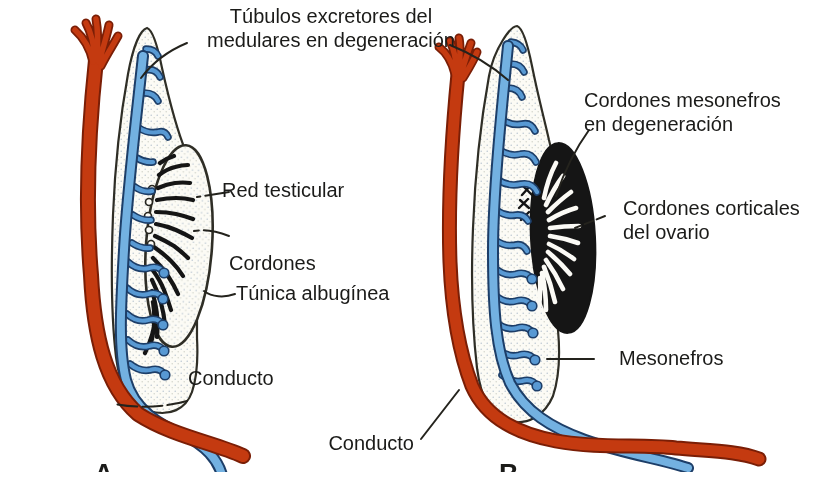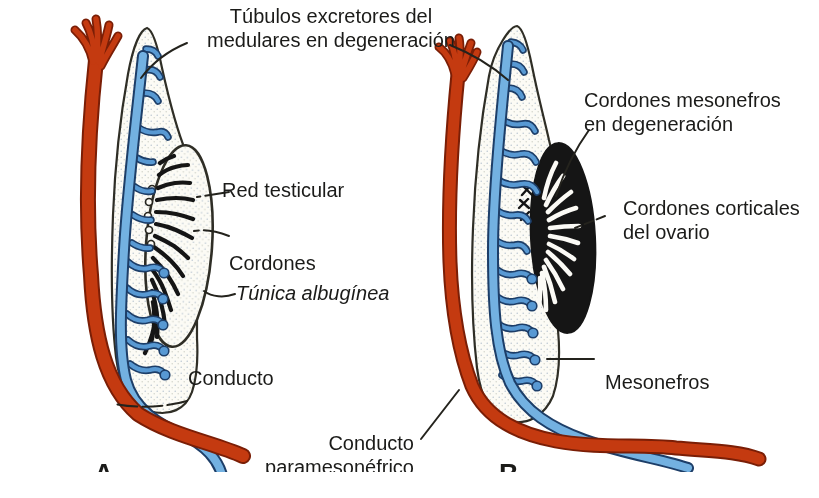--- a/index.html
+++ b/index.html
@@ -138,45 +138,44 @@
   </div>
 
   <div class="lbl" style="left:222px;top:178px;">
     <span>Red testicular</span>
   </div>
 
   <div class="lbl" style="left:229px;top:228px;margin-top:23px;">
     <span>Cordones</span>
   </div>
 
-  <div class="lbl" style="left:236px;top:281px;font-style:italic;">
+  <div class="lbl" style="left:236px;top:281px;">
     <span>Túnica albugínea</span>
   </div>
 
   <div class="lbl" style="left:188px;top:366px;">
     <span>Conducto</span>
   </div>
 
   <div class="lbl" style="left:584px;top:88px;">
     <span>Cordones mesonefros</span>
     <span>en degeneración</span>
   </div>
 
   <div class="lbl" style="left:623px;top:196px;">
     <span>Cordones corticales</span>
     <span>del ovario</span>
   </div>
 
-  <div class="lbl" style="left:605px;top:346px;margin-top:24px;">
+  <div class="lbl" style="left:619px;top:346px;">
     <span>Mesonefros</span>
   </div>
 
   <div class="lbl right" style="left:248px;top:431px;width:166px;">
     <span>Conducto</span>
-    <span>paramesonéfrico</span>
   </div>
 
   <div class="lbl panel-letter" style="left:94px;top:461px;">
     <span>A</span>
   </div>
 
   <div class="lbl panel-letter" style="left:499px;top:461px;">
     <span>B</span>
   </div>
 

